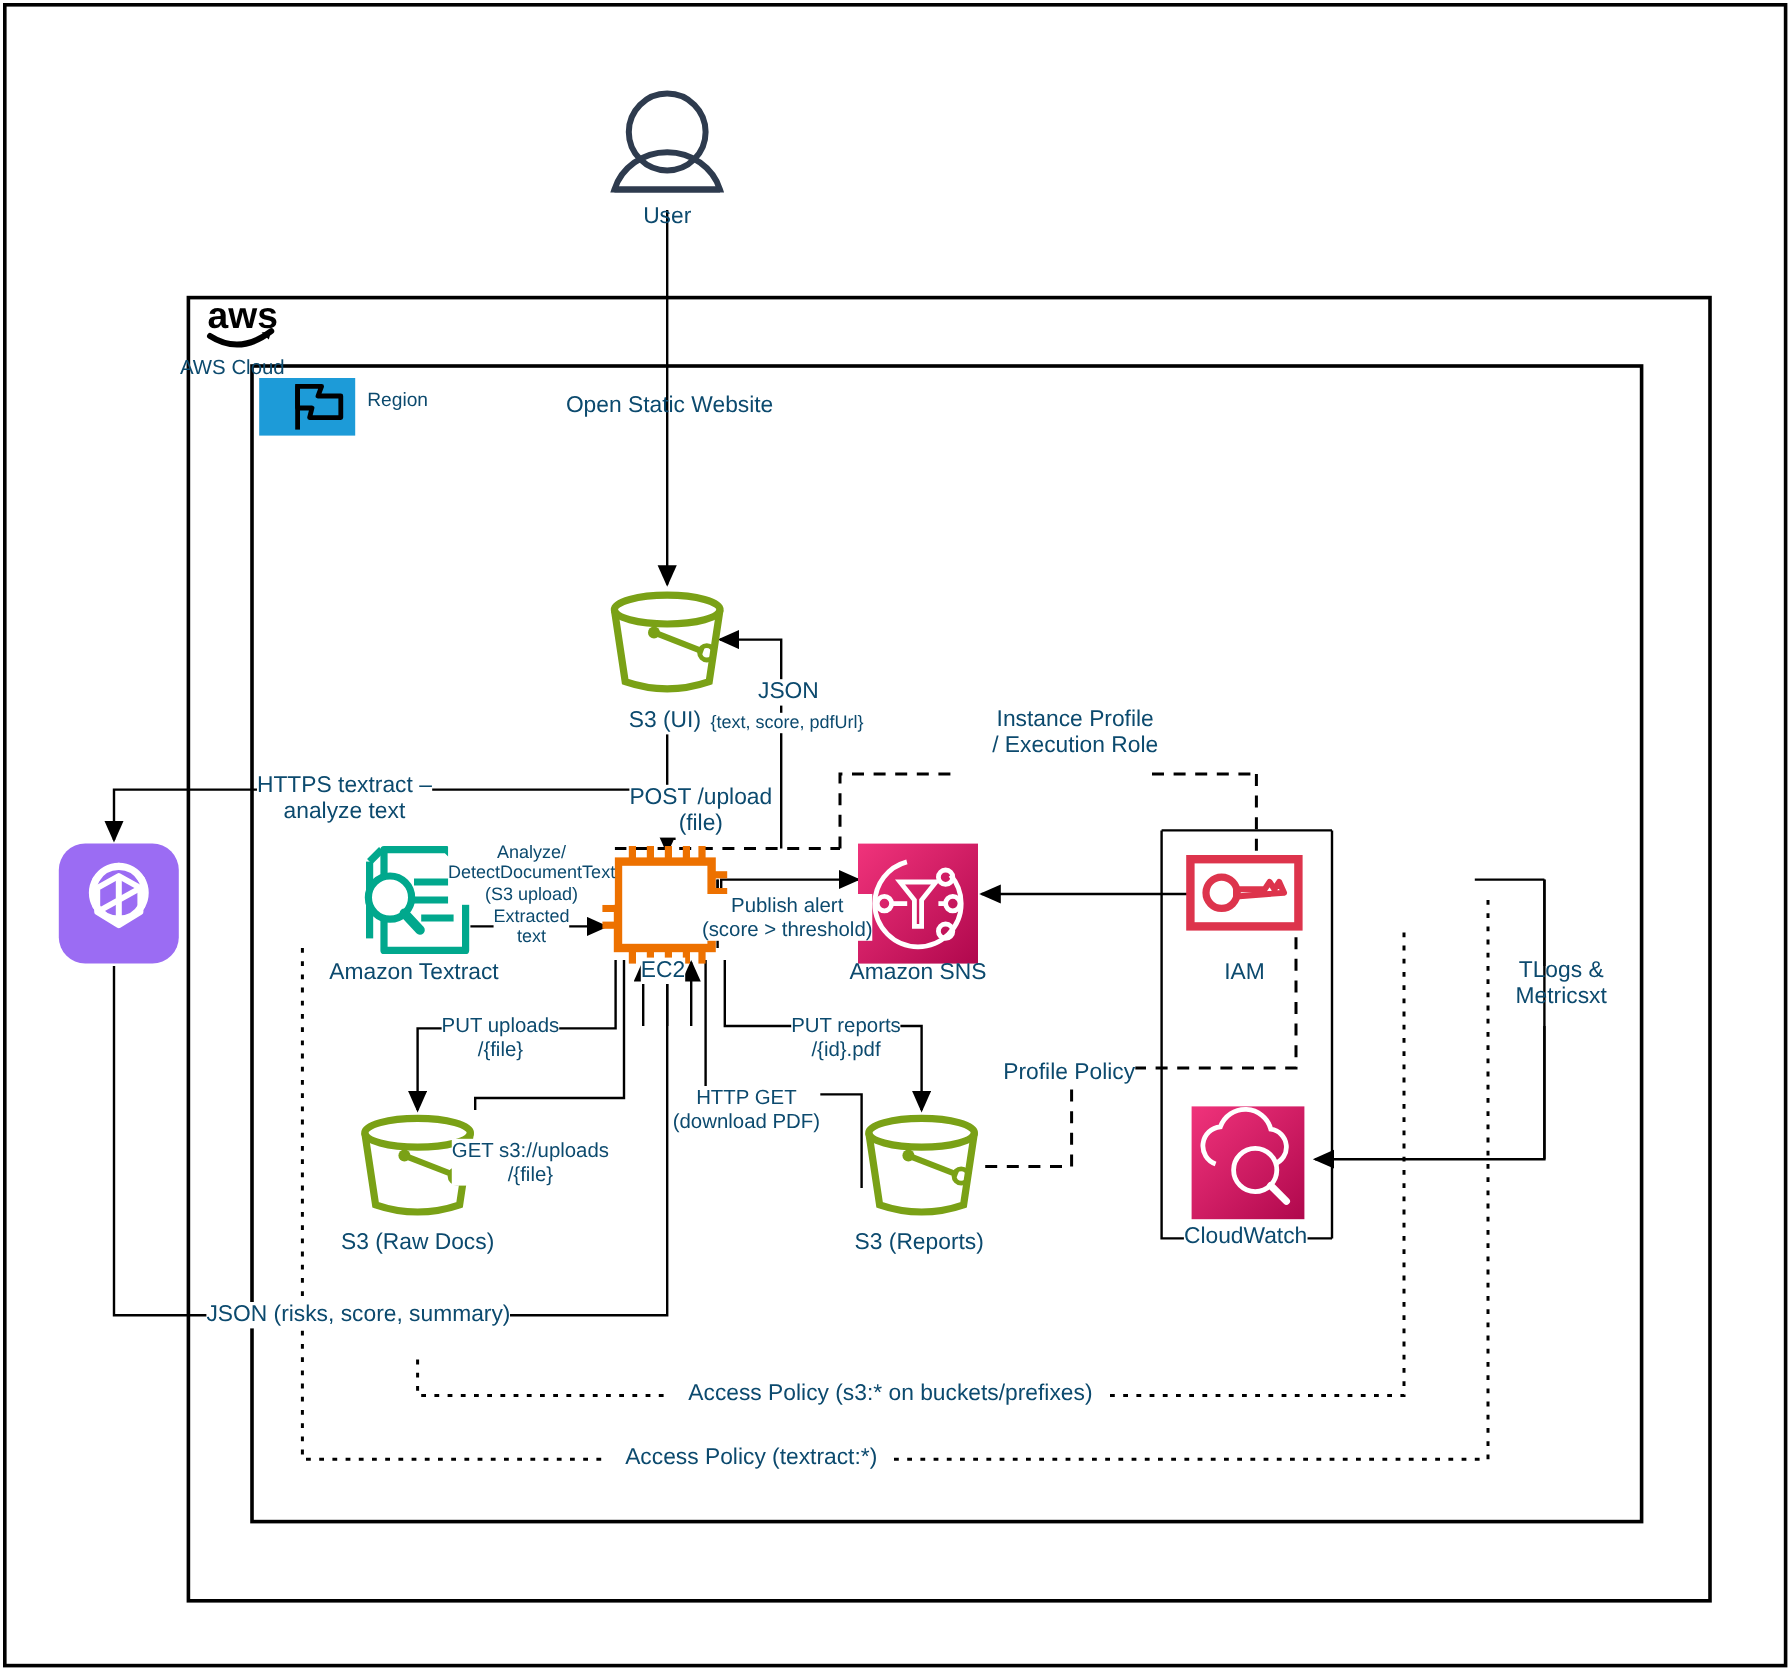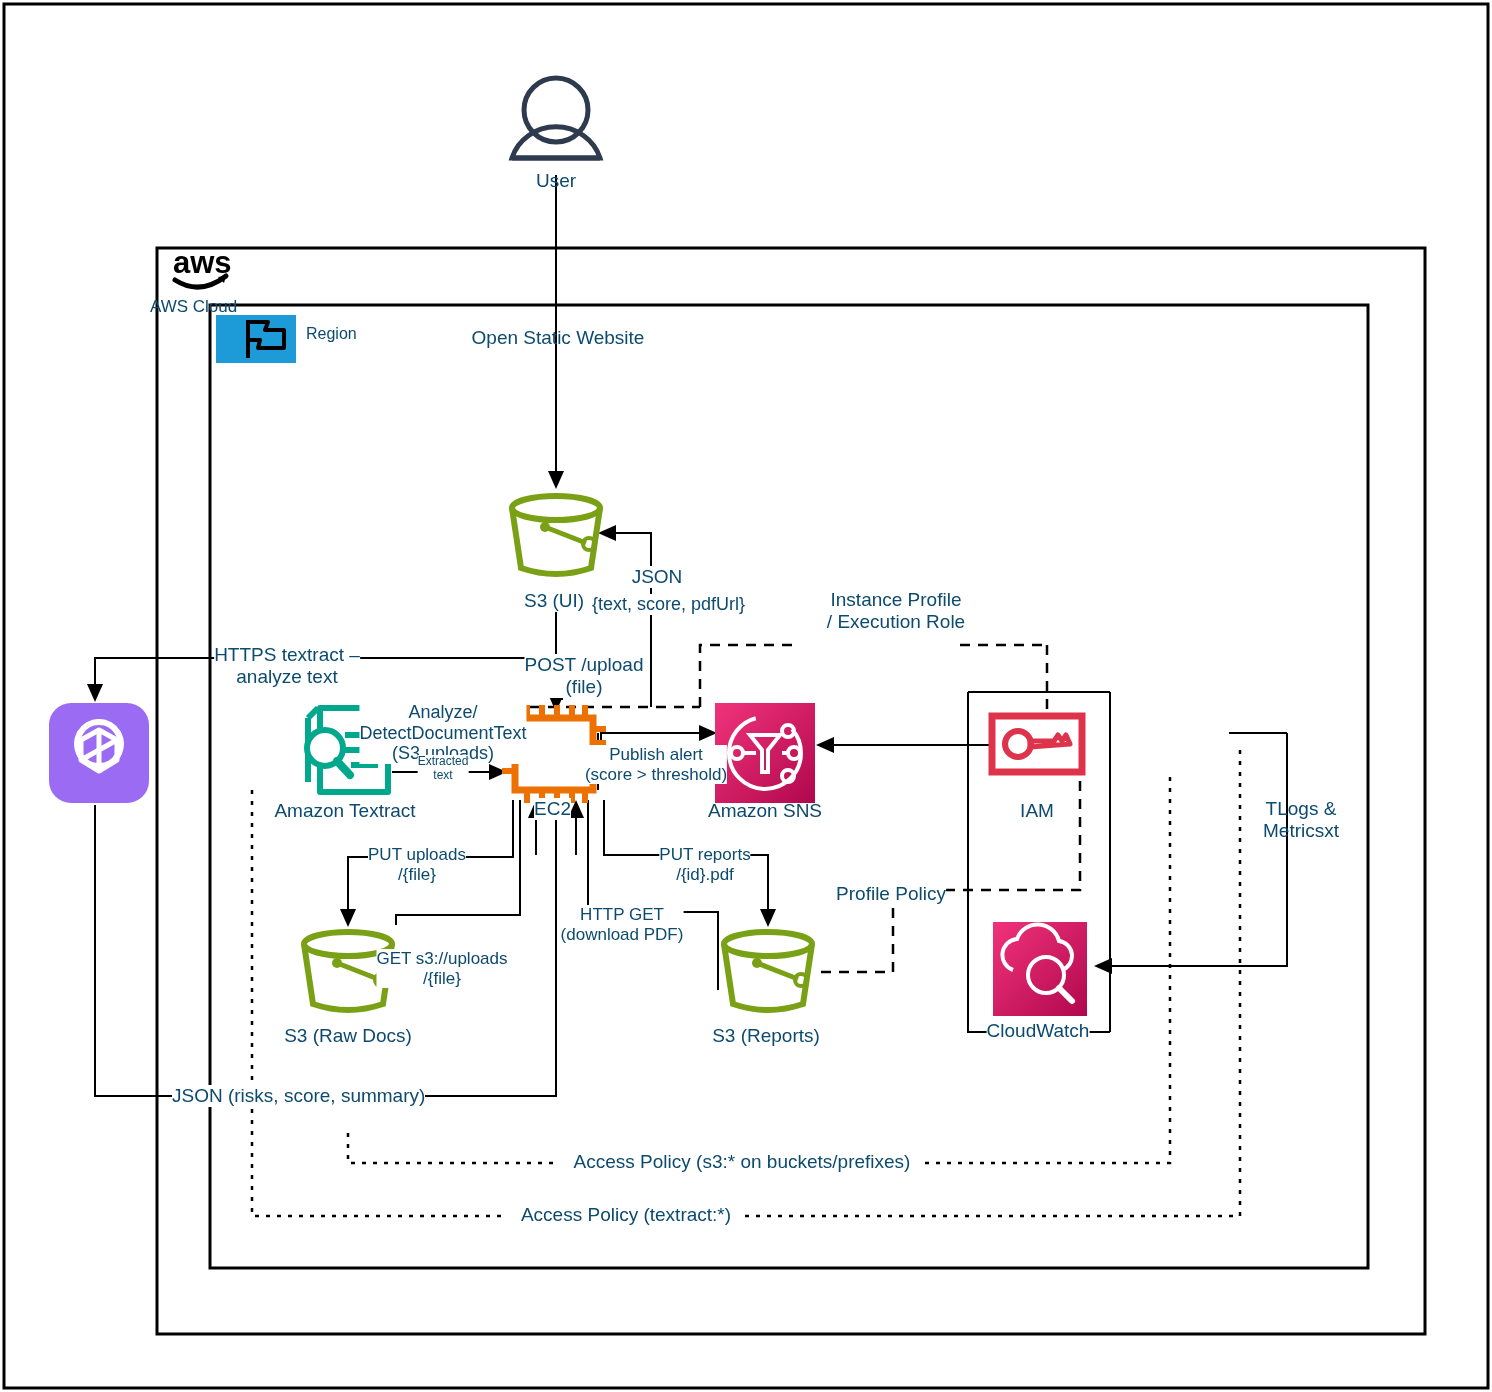--- a/index.html
+++ b/index.html
@@ -28,22 +28,22 @@
     color: #0c4a6e;
     white-space: nowrap;
     line-height: 1.15;
     text-align: center;
   }
   .lbl.ctr { transform: translateX(-50%); }
   .lbl.multi { white-space: pre-line; }
   .t22 { font-size: 16px; }
   .t19 { font-size: 19px; }
   .t17 { font-size: 17px; }
-  .t16 { font-size: 12px; }
-  .t15 { font-size: 18px; }
+  .t16 { font-size: 15px; }
+  .t15 { font-size: 15px; }
   .white-bg { background:#ffffff; }
 </style>
 </head>
 <body>
 
 <div id="canvas">
 
   <svg class="layer" viewBox="0 0 1492 1392">
     <defs>
       <marker id="arr" markerWidth="10" markerHeight="10" refX="8" refY="4" orient="auto">
@@ -254,21 +254,21 @@
   <div class="lbl t15 white-bg" style="left:592px; top:594px;">{text, score, pdfUrl}</div>
 
   <div class="lbl ctr t19 multi white-bg" style="left:584px; top:626px;margin-top:28px;">POST /upload
 (file)</div>
 
   <div class="lbl ctr t19 multi white-bg" style="left:287px; top:644px;">HTTPS textract –
 analyze text</div>
 
   <div class="lbl ctr t15 multi white-bg" style="left:443px; top:702px;">Analyze/
 DetectDocumentText
-(S3 uploads)</div>
+(S3 upload)</div>
   <div class="lbl ctr t16 multi white-bg" style="left:443px; top:755px;">Extracted
 text</div>
 
   <div class="lbl ctr t17 multi white-bg" style="left:656px; top:745px;">Publish alert
 (score &gt; threshold)</div>
 
   <div class="lbl ctr t19 multi white-bg" style="left:896px; top:589px;">Instance Profile
 / Execution Role</div>
 
   <div class="lbl ctr t19 multi" style="left:1301px; top:798px;">TLogs &amp;

